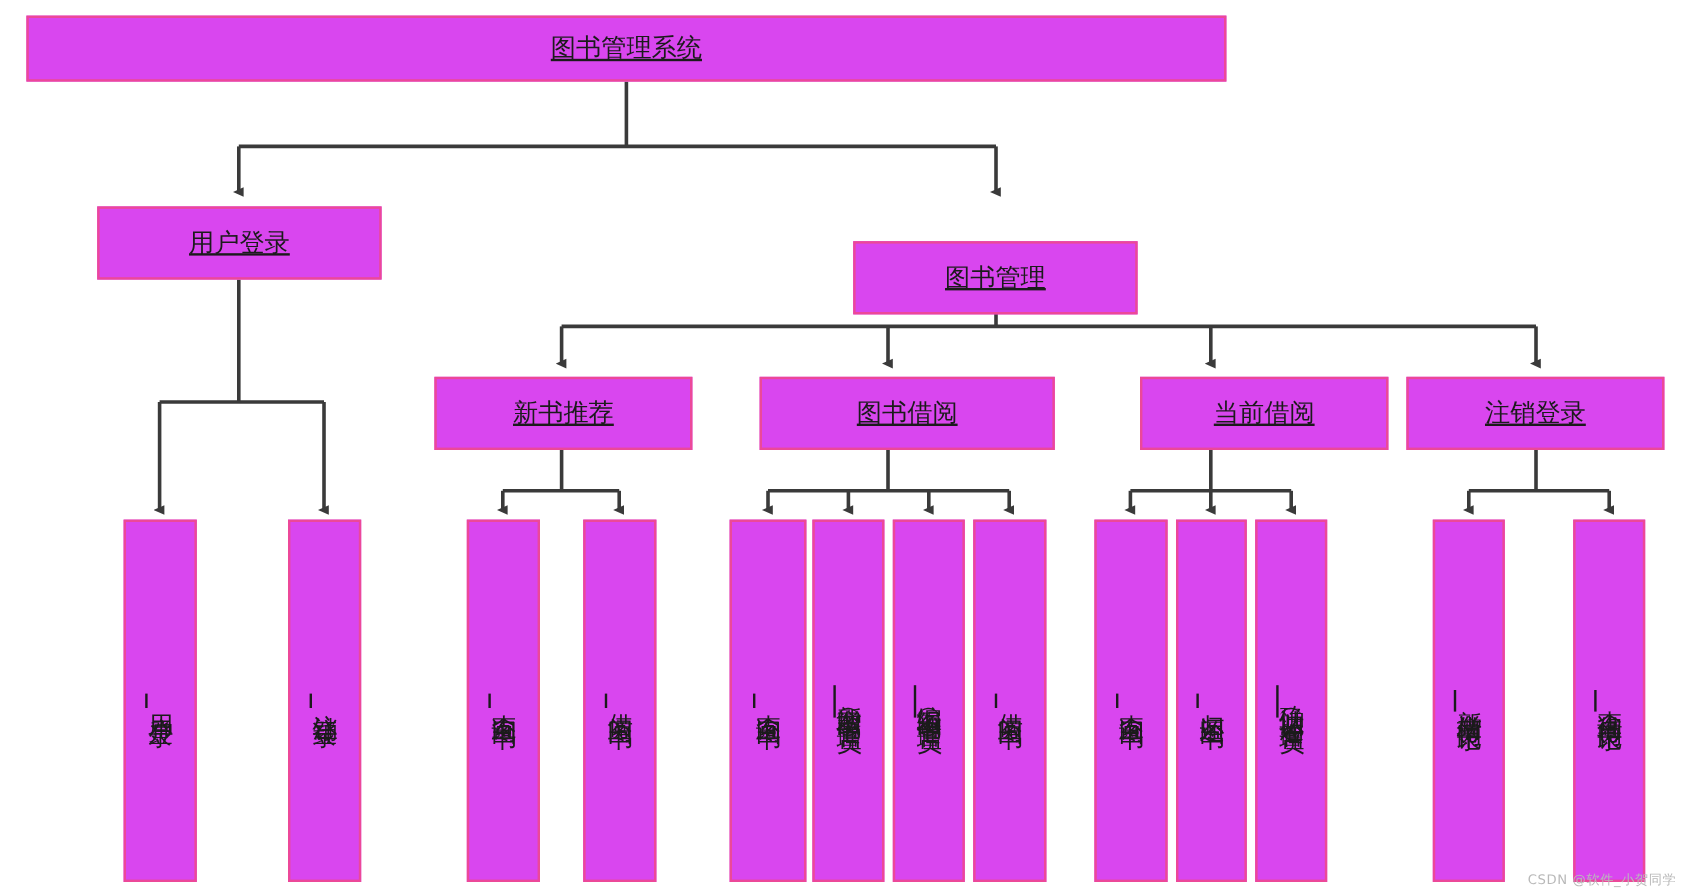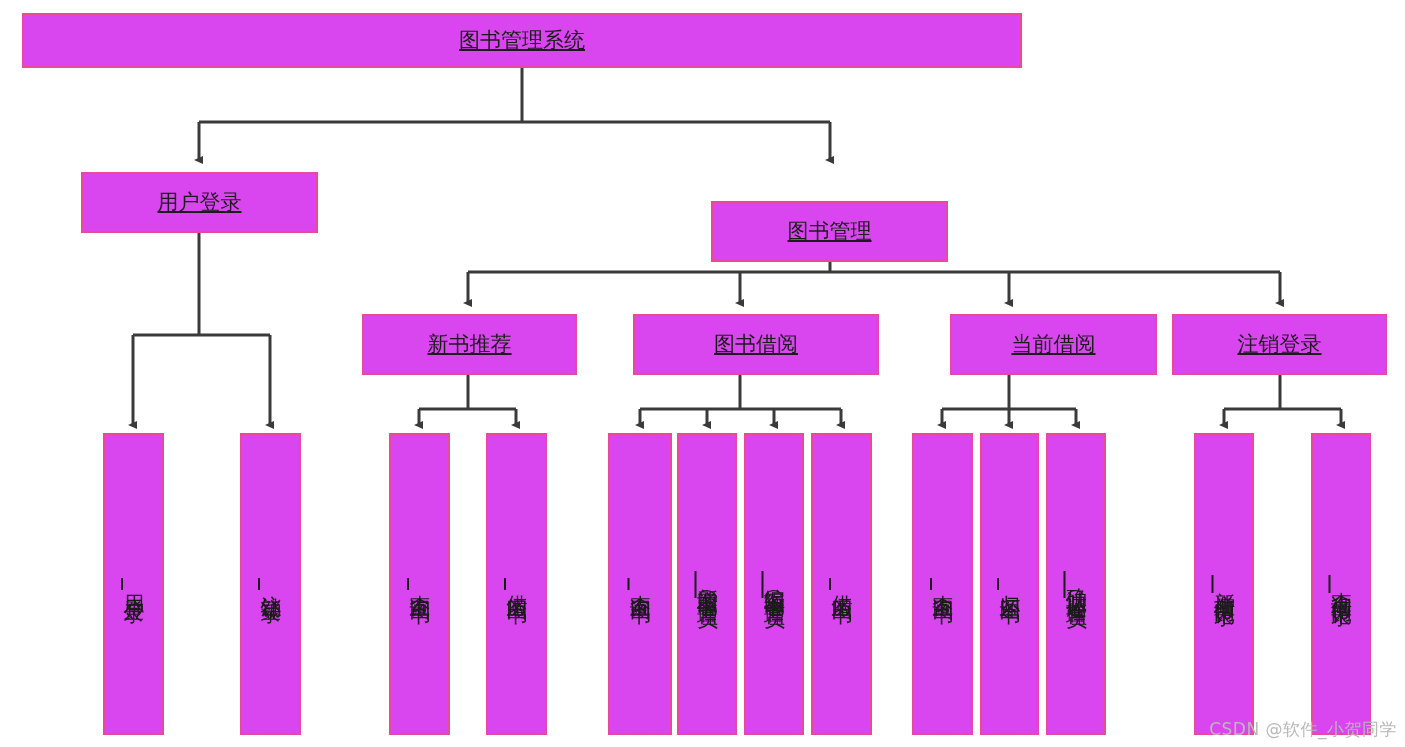--- a/index.html
+++ b/index.html
@@ -54,21 +54,21 @@
     writing-mode: vertical-rl;
     text-orientation: upright;
     font-size: 21px;
     letter-spacing: 3px;
     line-height: 1;
   }
   .watermark {
     position: absolute;
     right: 8px;
     bottom: 6px;
-    font-size: 17px;
+    font-size: 11px;
     color: #b9b9b9;
     letter-spacing: 0.5px;
     white-space: nowrap;
     user-select: none;
   }
 </style>
 </head>
 <body>
 
 <div id="diagram-root">

